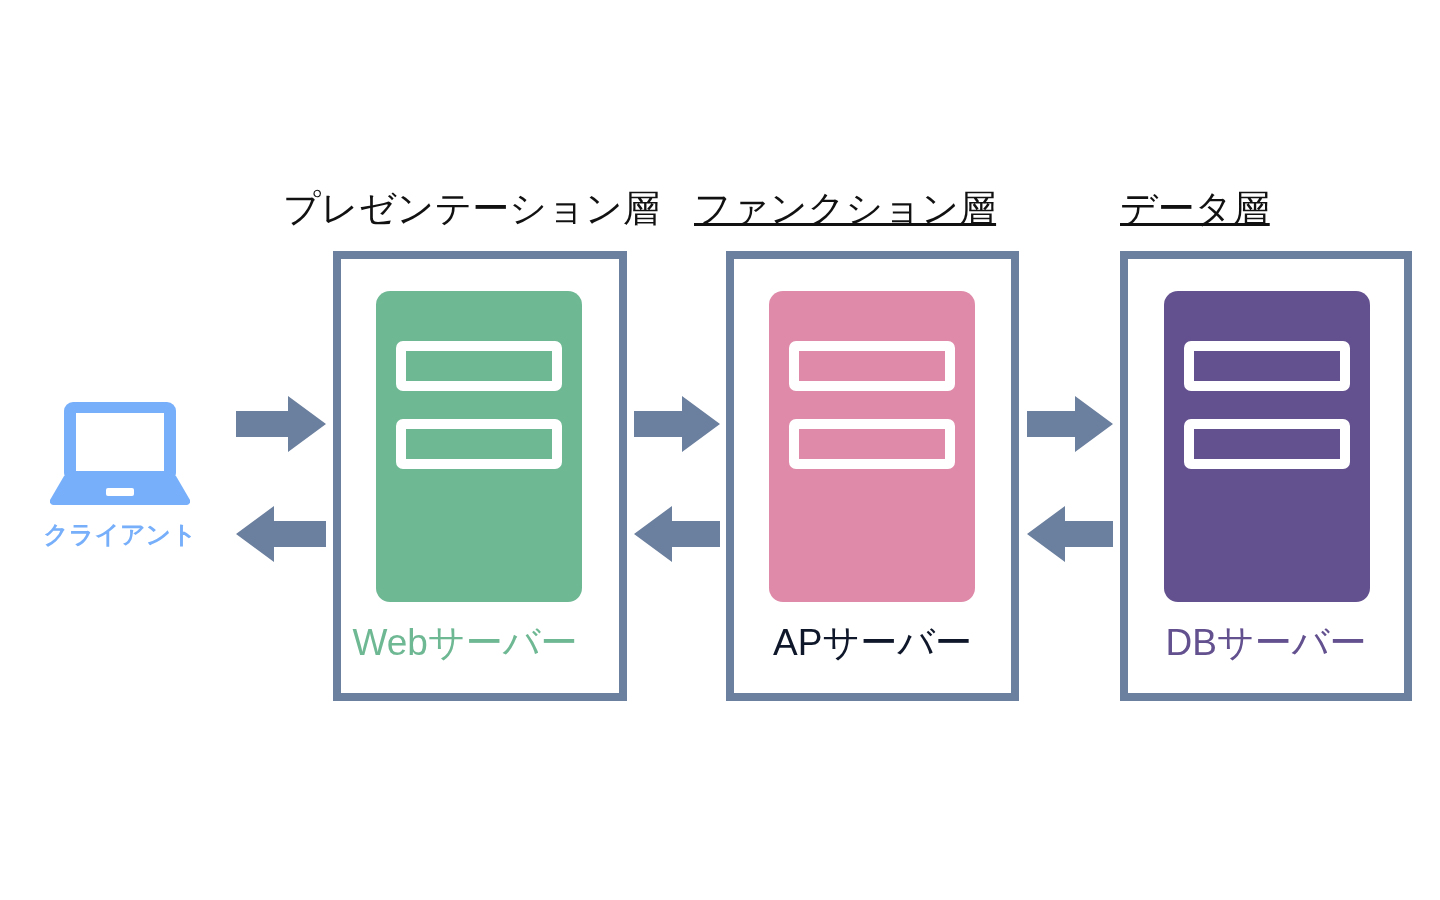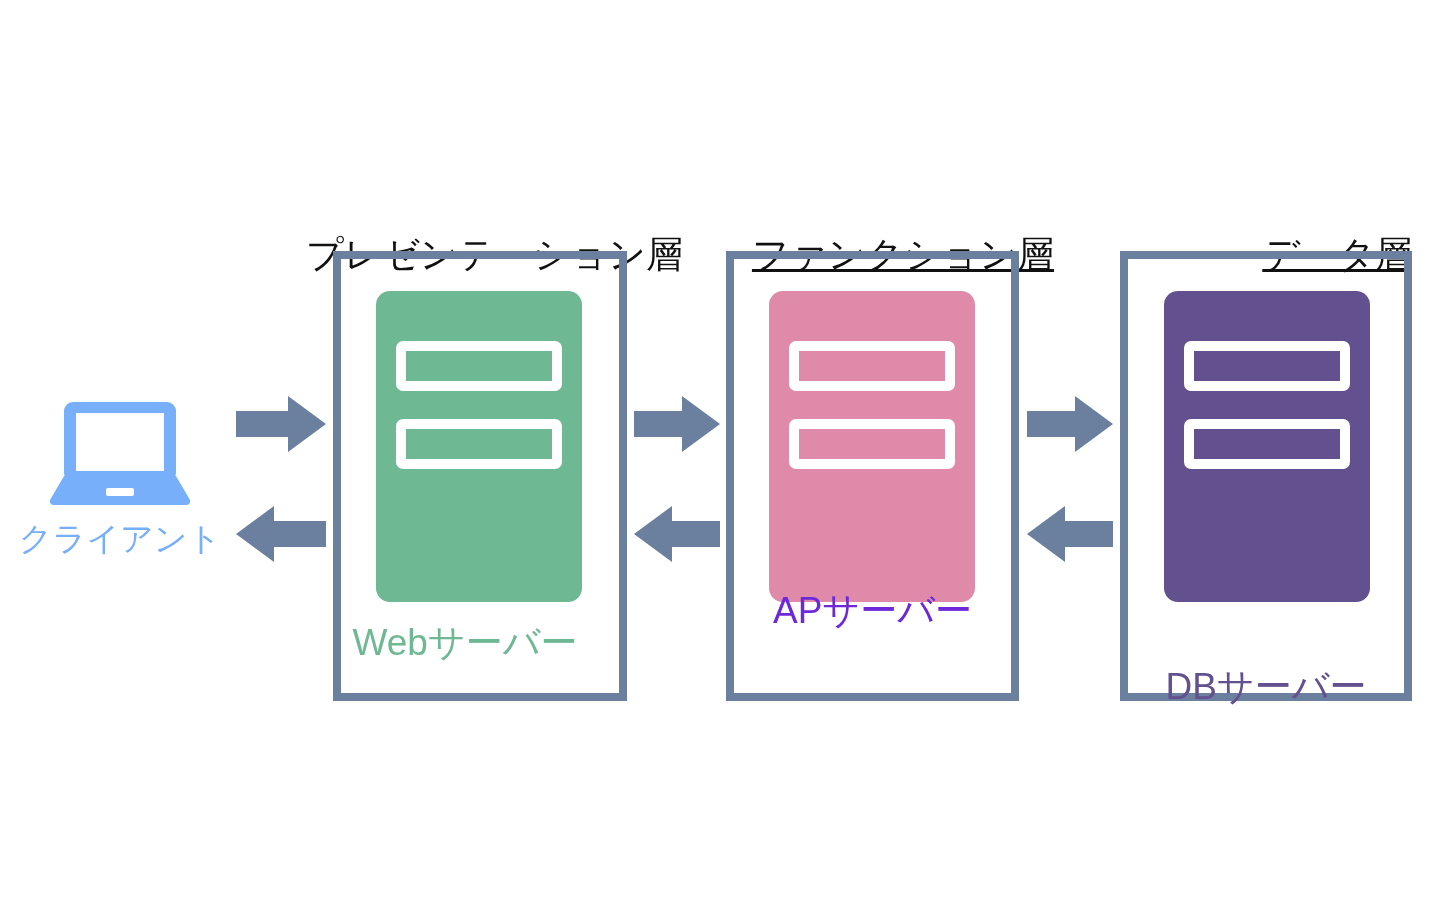--- a/index.html
+++ b/index.html
@@ -14,27 +14,26 @@
     position: relative;
     width: 1440px;
     height: 900px;
     background: #ffffff;
     overflow: hidden;
   }
 
   
   .tier-label {
     position: absolute;
-    text-align: right;
+    text-align: left;
     font-size: 37px;
     line-height: 1;
     color: #111111;
     white-space: nowrap;
     letter-spacing: 0px;
-    margin-top: 46px;
   }
 
   
   .tier-box {
     position: absolute;
     border: 8px solid #6B7F9E;
     background: transparent;
     box-sizing: border-box;
   }
 
@@ -72,25 +71,26 @@
   }
   .arrow svg { display: block; }
 
   
   .client-laptop {
     position: absolute;
   }
   .client-laptop svg { display: block; }
   .client-caption {
     position: absolute;
-    font-size: 33px;
+    font-size: 25px;
     line-height: 1;
     color: #77AFFA;
     white-space: nowrap;
     text-align: center;
+    font-weight: bold;
   }
 </style>
 </head>
 <body>
 
 <div id="canvas">
 
   <div class="client-laptop" style="left:50px; top:398px; width:140px; height:110px;">
     <svg width="140" height="110" viewBox="0 0 140 110" xmlns="http://www.w3.org/2000/svg">
 
@@ -140,21 +140,21 @@
 
   <div class="tier-label" style="left:694px; top:190px; width:360px;text-decoration:underline;">ファンクション層</div>
 
   <div class="tier-box" style="left:726px; top:251px; width:293px; height:450px;"></div>
 
   <div class="server-icon" style="left:769px; top:291px; width:206px; height:311px; background:#DE8AA8;">
     <div class="server-slot slot-1"></div>
     <div class="server-slot slot-2"></div>
   </div>
 
-  <div class="server-caption" style="left:726px; top:592px; width:293px; color:#6d28d9;">APサーバー</div>
+  <div class="server-caption" style="left:726px; top:624px; width:293px; color:#0f172a;">APサーバー</div>
 
   <div class="arrow" style="left:1027px; top:396px; width:86px; height:56px;">
     <svg width="86" height="56" viewBox="0 0 86 56" xmlns="http://www.w3.org/2000/svg">
       <path d="M0 15 L48 15 L48 0 L86 28 L48 56 L48 41 L0 41 Z" fill="#6B7F9E"></path>
     </svg>
   </div>
 
   <div class="arrow" style="left:1027px; top:506px; width:86px; height:56px;">
     <svg width="86" height="56" viewBox="0 0 86 56" xmlns="http://www.w3.org/2000/svg">
       <path d="M86 15 L38 15 L38 0 L0 28 L38 56 L38 41 L86 41 Z" fill="#6B7F9E"></path>
@@ -163,15 +163,15 @@
 
   <div class="tier-label" style="left:1120px; top:190px; width:292px;text-decoration:underline;">データ層</div>
 
   <div class="tier-box" style="left:1120px; top:251px; width:292px; height:450px;"></div>
 
   <div class="server-icon" style="left:1164px; top:291px; width:206px; height:311px; background:#63508F;">
     <div class="server-slot slot-1"></div>
     <div class="server-slot slot-2"></div>
   </div>
 
-  <div class="server-caption" style="left:1120px; top:624px; width:292px; color:#63508F;margin-top:44px;">DBサーバー</div>
+  <div class="server-caption" style="left:1120px; top:624px; width:292px; color:#63508F;">DBサーバー</div>
 
 </div>
 
 </body></html>

